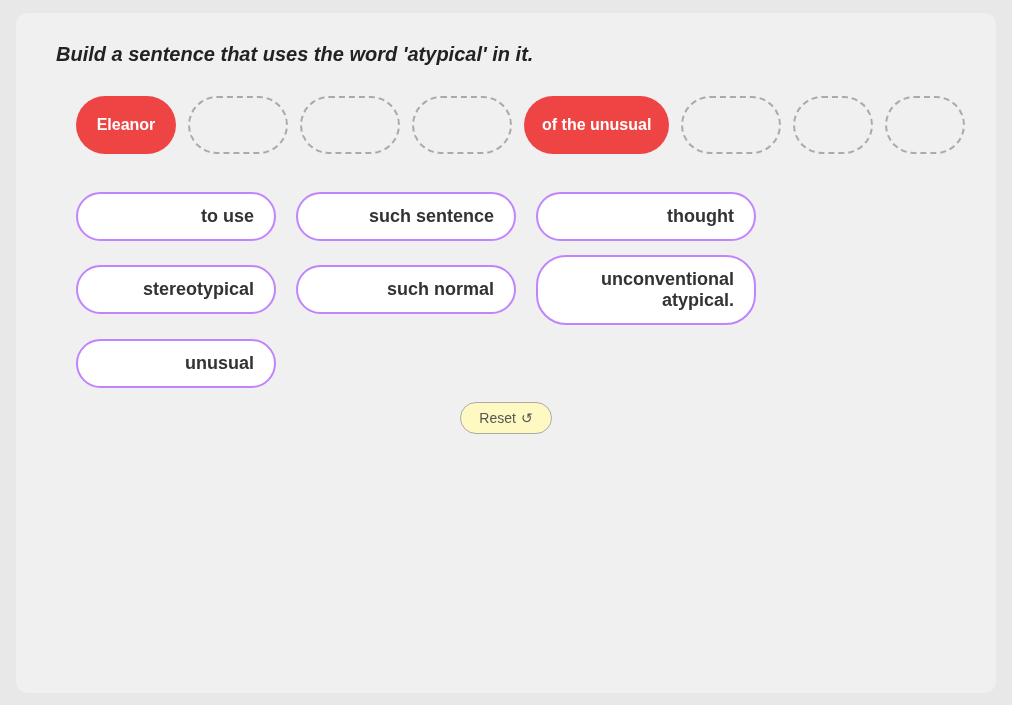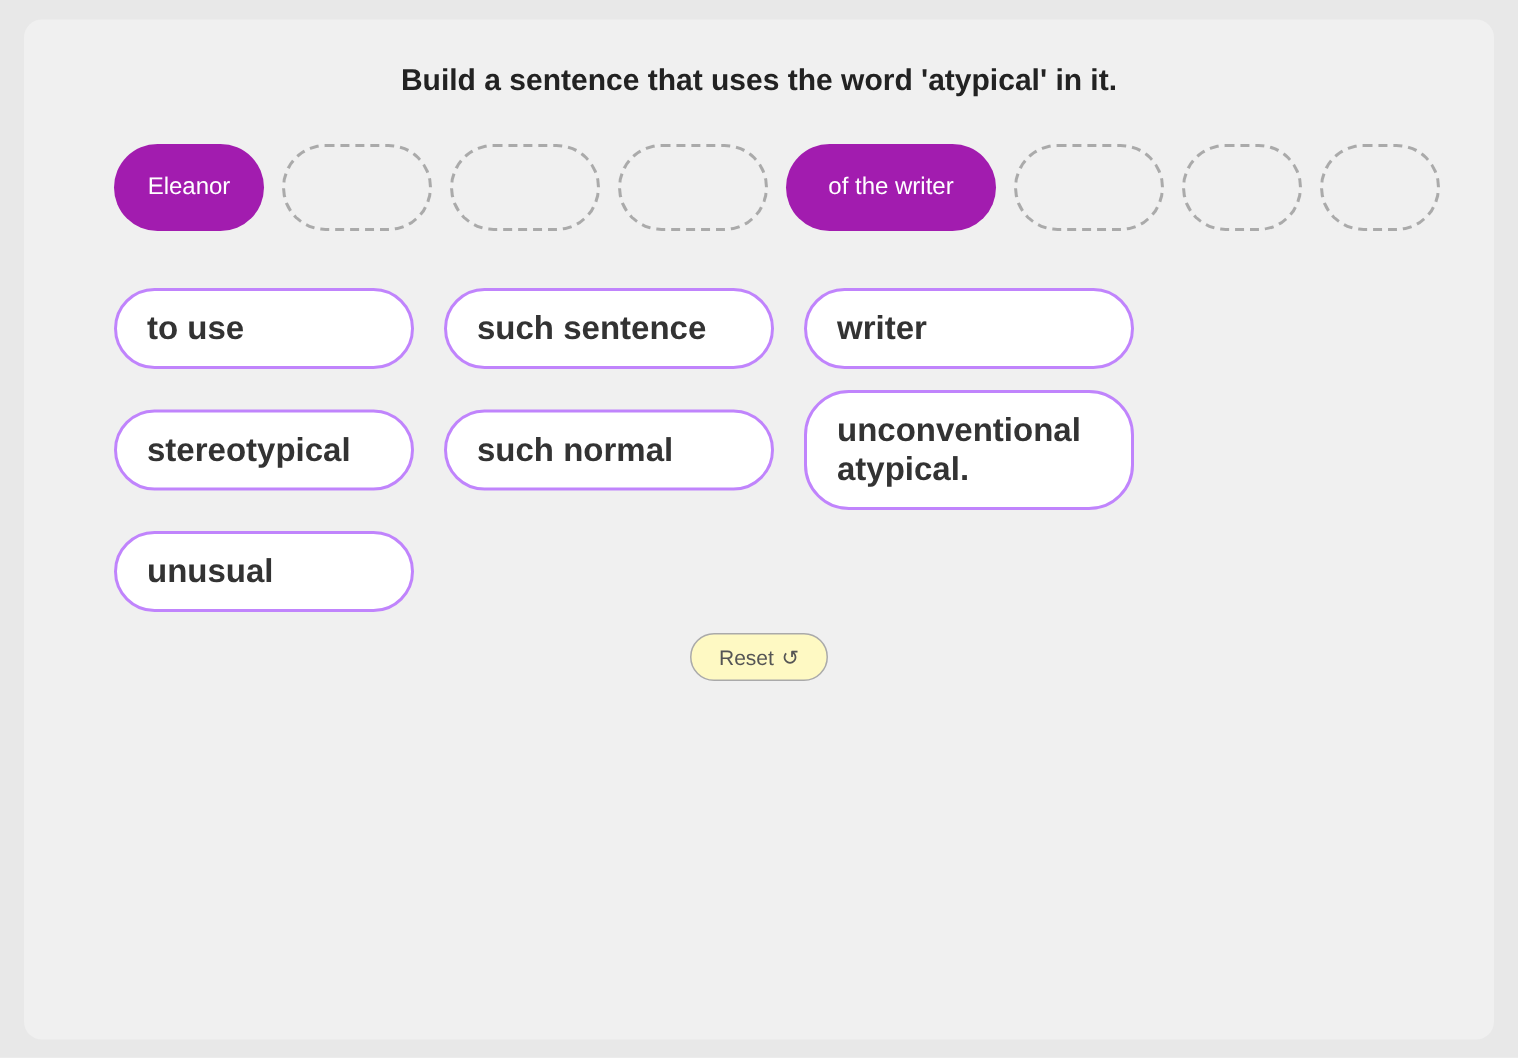--- a/index.html
+++ b/index.html
@@ -18,25 +18,25 @@
     .main-container {
       width: 980px;
       height: 680px;
       background: #f0f0f0;
       border-radius: 12px;
       position: relative;
       padding: 30px 40px;
     }
 
     .instruction {
-      text-align: center;
       font-size: 20px;
       font-weight: 700;
       color: #222;
       margin-bottom: 30px;
+      font-style: italic;
     }
 
     
     .sentence-area {
       display: flex;
       flex-direction: column;
       align-items: flex-start;
       margin-left: 20px;
       margin-bottom: 30px;
     }
@@ -55,23 +55,23 @@
       border-radius: 30px;
       border: 2.5px dashed #aaa;
       background: transparent;
       display: flex;
       align-items: center;
       justify-content: center;
     }
 
     .slot-filled-orange {
       border: none;
-      background: #a21caf;
+      background: #ef4444;
       color: white;
-      font-weight: 400;
+      font-weight: 700;
       font-size: 16px;
       padding: 0 18px;
       white-space: nowrap;
       width: auto;
       min-width: 100px;
     }
 
     .slot-filled-orange-wide {
       min-width: 140px;
     }
@@ -90,24 +90,24 @@
       margin-top: 10px;
       margin-left: 20px;
       align-items: center;
     }
 
     .word-chip {
       border: 2.5px solid #c084fc;
       border-radius: 30px;
       padding: 12px 20px;
       background: white;
-      font-size: 22px;
+      font-size: 18px;
       font-weight: 600;
       color: #333;
-      text-align: left;
+      text-align: right;
       cursor: pointer;
     }
 
     .reset-row {
       display: flex;
       justify-content: center;
       margin-top: 14px;
     }
 
     .reset-btn {
@@ -149,41 +149,41 @@
         <span>Eleanor</span>
       </div>
 
       <div class="slot"></div>
 
       <div class="slot"></div>
 
       <div class="slot"></div>
 
       <div class="slot slot-filled-orange slot-filled-orange-wide">
-        <span>of the writer</span>
+        <span>of the unusual</span>
       </div>
 
       <div class="slot"></div>
 
       <div class="slot slot-small"></div>
 
       <div class="slot slot-small"></div>
     </div>
 
 
   </div>
 
   <div class="word-bank">
 
     <div class="word-chip">to use</div>
 
     <div class="word-chip">such sentence</div>
 
 
-    <div class="word-chip">writer</div>
+    <div class="word-chip">thought</div>
     <div class="word-chip">stereotypical</div>
     <div class="word-chip">such normal</div>
 
     <div class="word-chip">unconventional atypical.</div>
     <div class="word-chip">unusual</div>
 
     <div></div>
 
   </div>
 

